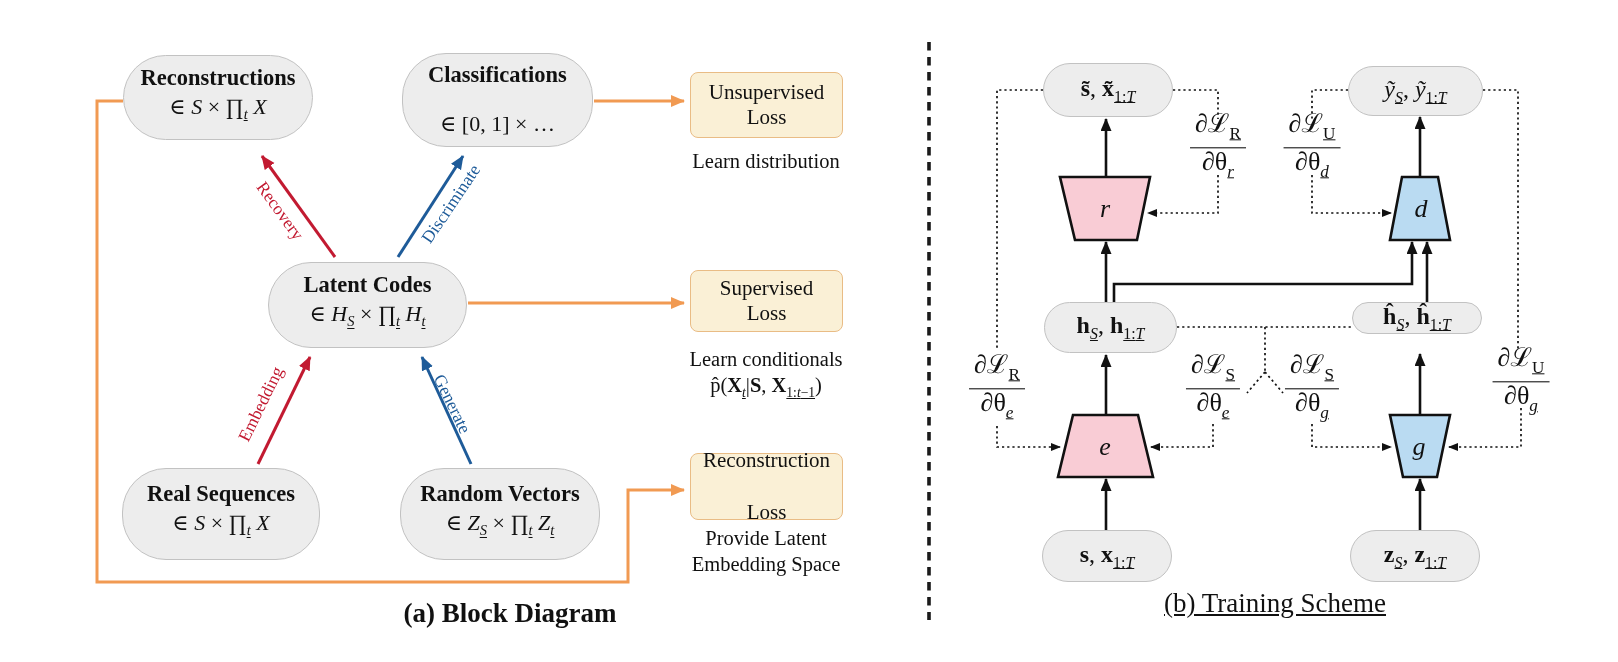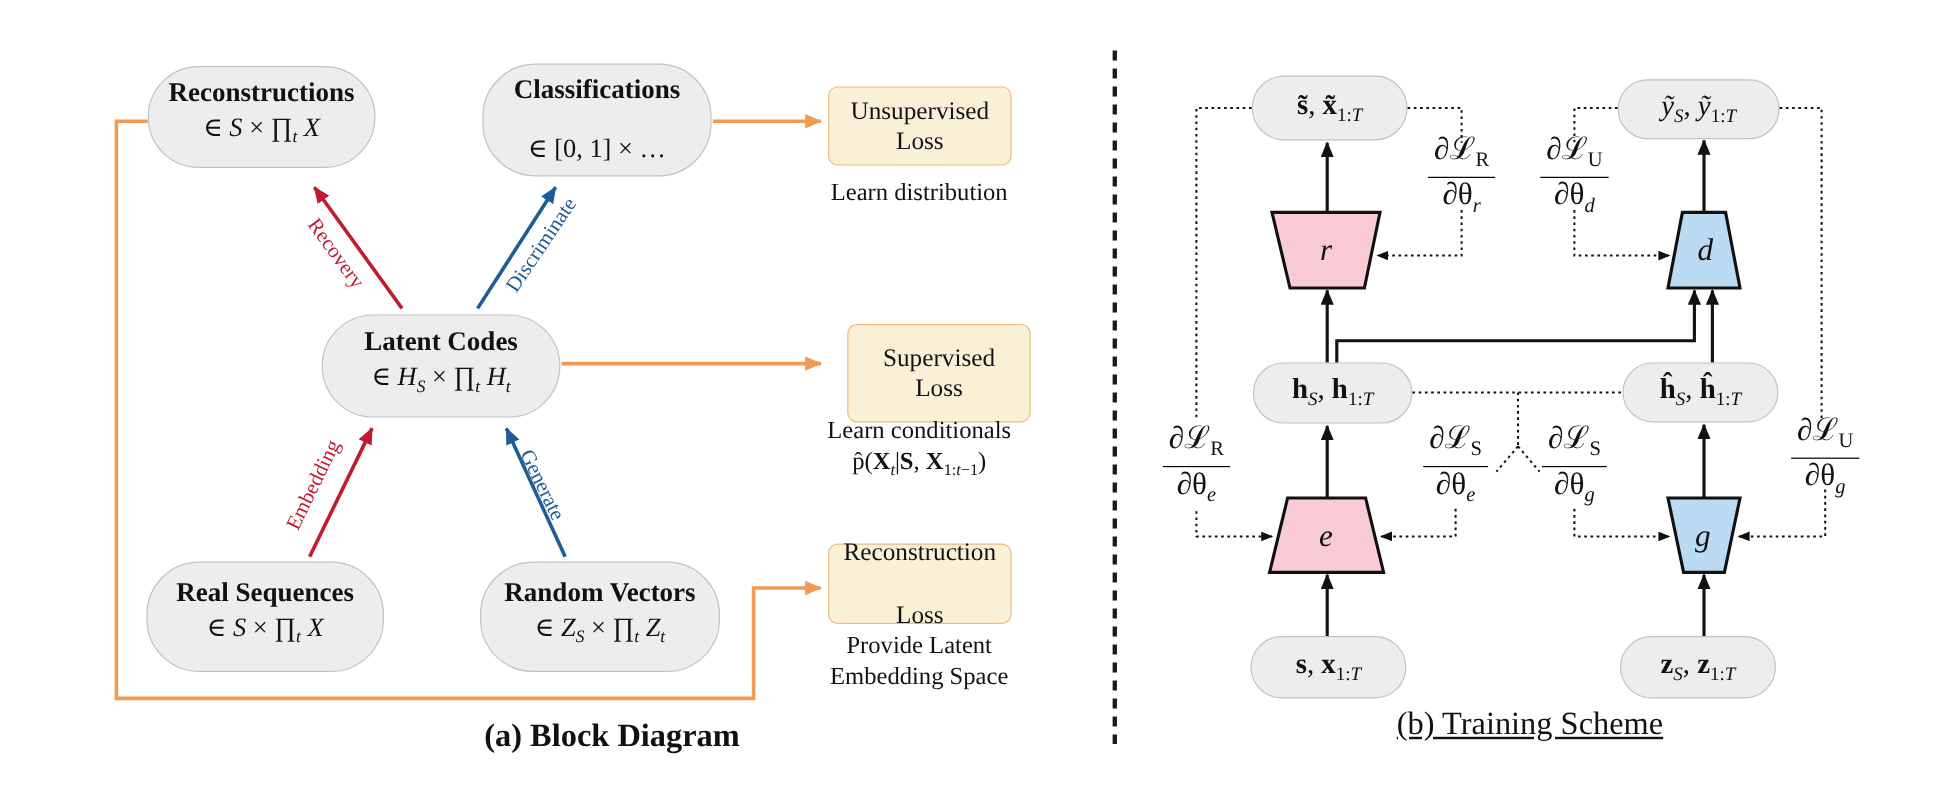--- a/index.html
+++ b/index.html
@@ -16,21 +16,21 @@
   }
   .node{
     position:absolute; background:var(--node-fill); border:1.6px solid var(--node-border);
     display:flex; flex-direction:column; align-items:center; justify-content:center;
     text-align:center; z-index:1; box-sizing:border-box;
   }
   .node-a{border-radius:44px;text-align:center;}
   .node-b{border-radius:27px; font-size:24px; z-index:1;}
   .node-title{font-weight:bold; font-size:22.5px; line-height:26px;}
   .node-formula{font-size:22px; line-height:31px;}
-  sub{font-size:66%;}
+  sub{font-size:66%;text-decoration:underline;}
   .lossbox{
     position:absolute; width:153px; background:var(--loss-box-fill);
     border:1.8px solid var(--loss-box-border); border-radius:8px;
     display:flex; flex-direction:column; align-items:center; justify-content:center;
     font-size:21px; line-height:25px; text-align:center; z-index:1; box-sizing:border-box;
   }
   .desc{
     position:absolute; width:210px; text-align:center; font-size:20.5px; line-height:26px; z-index:1;
   }
   .caption{
@@ -97,21 +97,21 @@
   </div>
 
   <div class="lossbox" style="left:690px; top:72px; height:66px;">
     <div>Unsupervised</div>
     <div>Loss</div>
   </div>
   <div class="desc" style="left:661px; top:148px;">
     <div>Learn distribution</div>
   </div>
 
-  <div class="lossbox" style="left:690px; top:270px; height:82px;margin-left:16px;">
+  <div class="lossbox" style="left:690px; top:270px; height:62px;">
     <div>Supervised</div>
     <div>Loss</div>
   </div>
   <div class="desc" style="left:661px; top:346px;">
     <div>Learn conditionals</div>
     <div>p̂(<b>X</b><sub><i>t</i></sub>|<b>S</b>, <b>X</b><sub>1:<i>t</i>−1</sub>)</div>
   </div>
 
   <div class="lossbox" style="left:690px; top:453px; height:67px;gap:27px;">
     <div>Reconstruction</div>
@@ -131,21 +131,21 @@
 
   <div class="node node-b" style="left:1043px; top:63px; width:130px; height:54px;">
     <div><b>s̃</b>, <b>x̃</b><sub>1:<i>T</i></sub></div>
   </div>
   <div class="node node-b" style="left:1348px; top:66px; width:135px; height:50px;">
     <div><i>ỹ</i><sub><i>S</i></sub>, <i>ỹ</i><sub>1:<i>T</i></sub></div>
   </div>
   <div class="node node-b" style="left:1044px; top:302px; width:133px; height:51px;">
     <div><b>h</b><sub><i>S</i></sub>, <b>h</b><sub>1:<i>T</i></sub></div>
   </div>
-  <div class="node node-b" style="left:1352px; top:302px; width:130px; height:50px;justify-content:center;">
+  <div class="node node-b" style="left:1352px; top:302px; width:130px; height:32px;justify-content:center;">
     <div><b>ĥ</b><sub><i>S</i></sub>, <b>ĥ</b><sub>1:<i>T</i></sub></div>
   </div>
   <div class="node node-b" style="left:1042px; top:530px; width:130px; height:52px;">
     <div><b>s</b>, <b>x</b><sub>1:<i>T</i></sub></div>
   </div>
   <div class="node node-b" style="left:1350px; top:530px; width:130px; height:52px;">
     <div><b>z</b><sub><i>S</i></sub>, <b>z</b><sub>1:<i>T</i></sub></div>
   </div>
 
   <div class="frac" style="left:1218px; top:148px;">

